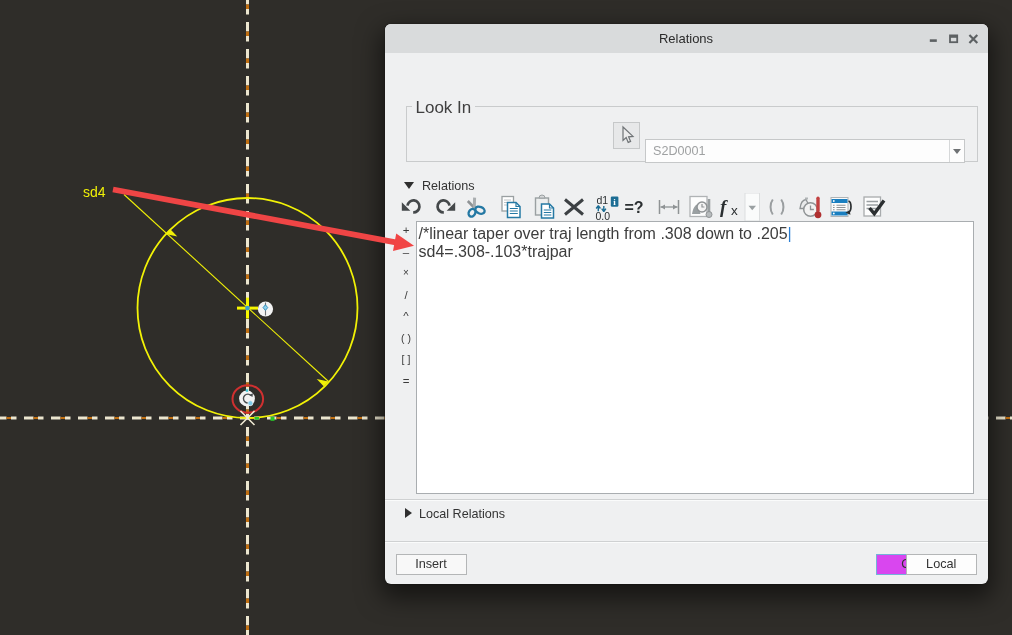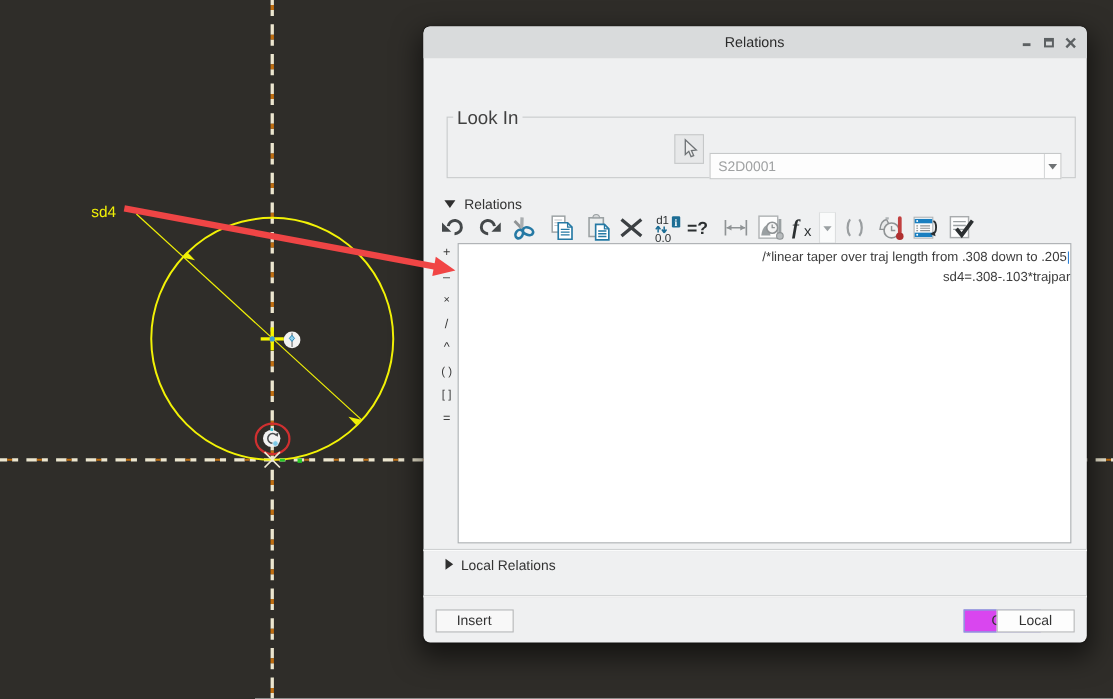--- a/index.html
+++ b/index.html
@@ -31,22 +31,22 @@
        background:#e7e8e9;border:1px solid #c6c8c9;}
   
   .hdrtri-d{position:absolute;width:0;height:0;border-left:5.5px solid transparent;
        border-right:5.5px solid transparent;border-top:7px solid #2f2f2f;}
   .hdrtri-r{position:absolute;width:0;height:0;border-top:5.5px solid transparent;
        border-bottom:5.5px solid transparent;border-left:7px solid #2f2f2f;}
   .hdrtxt{position:absolute;font-size:12.6px;color:#333;}
   .icon{position:absolute;width:28px;height:28px;}
   
   #ta{position:absolute;left:31px;top:197px;width:554.5px;height:268px;
-      background:#fff;border:1px solid #a9adb0;font-size:12px;color:#3d3d3d;
-      line-height:17.6px;padding:3px 0 0 2px;box-sizing:content-box;text-align:right;}
+      background:#fff;border:1px solid #a9adb0;font-size:16px;color:#3d3d3d;
+      line-height:17.6px;padding:3px 0 0 2px;box-sizing:content-box;}
   .op{position:absolute;left:13px;width:17px;text-align:center;font-size:11.5px;color:#3b3b3b;}
   
   .sep{position:absolute;left:0;width:100%;height:1px;background:#cfd1d2;border-bottom:1px solid #fafbfb;}
   .btn{position:absolute;font-size:12.7px;color:#333;text-align:center;
        background:#f8f8f8;border:1px solid #b4b6b7;}
 </style>
 </head>
 <body>
 <svg id="scene" width="1012" height="635" viewBox="0 0 1012 635">
 

